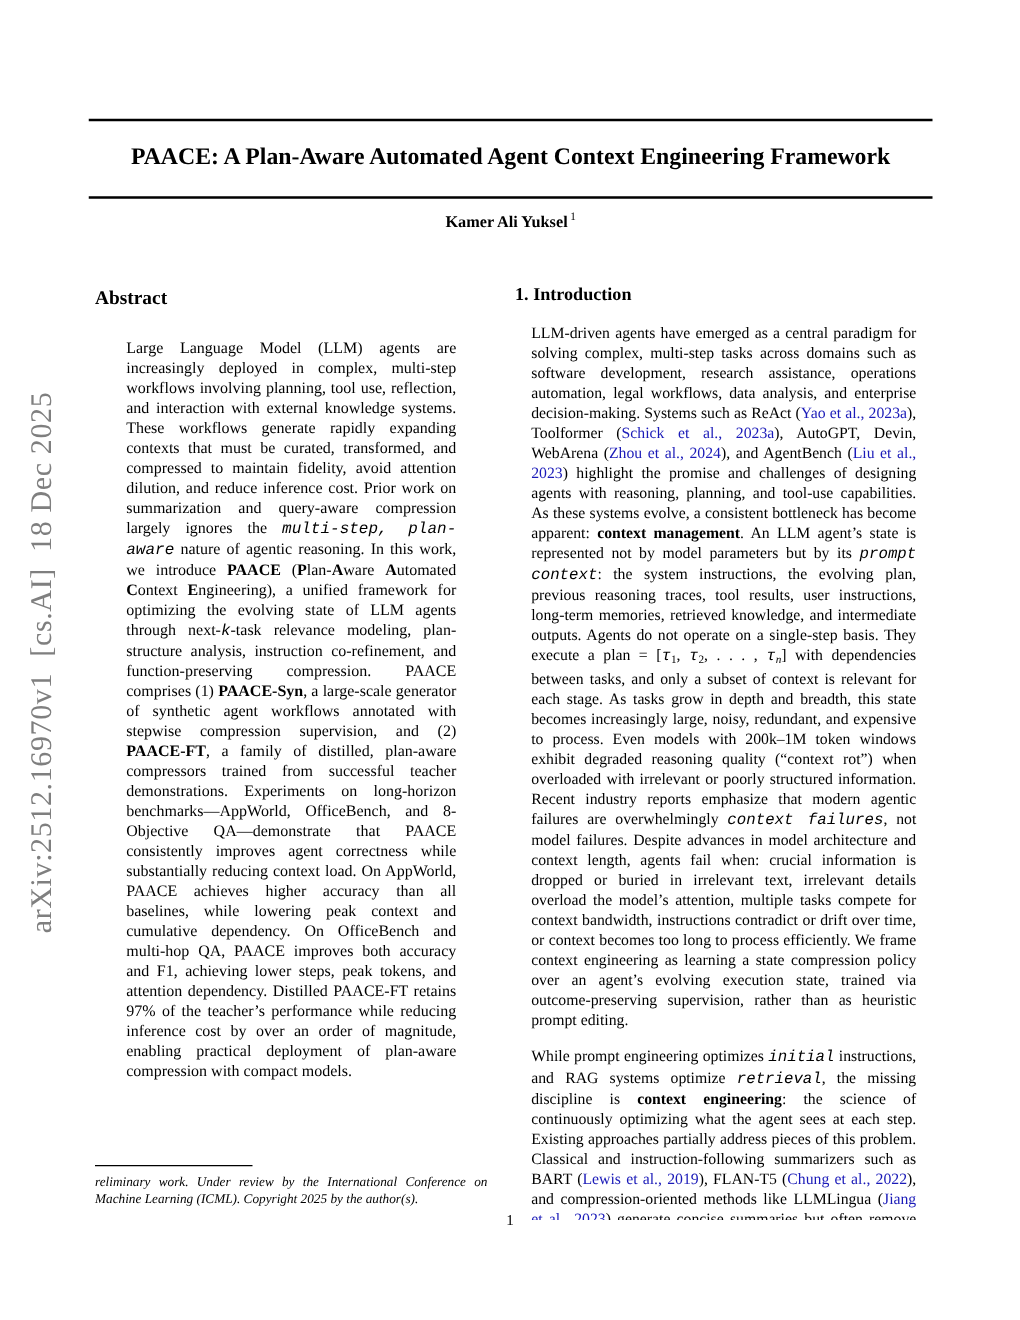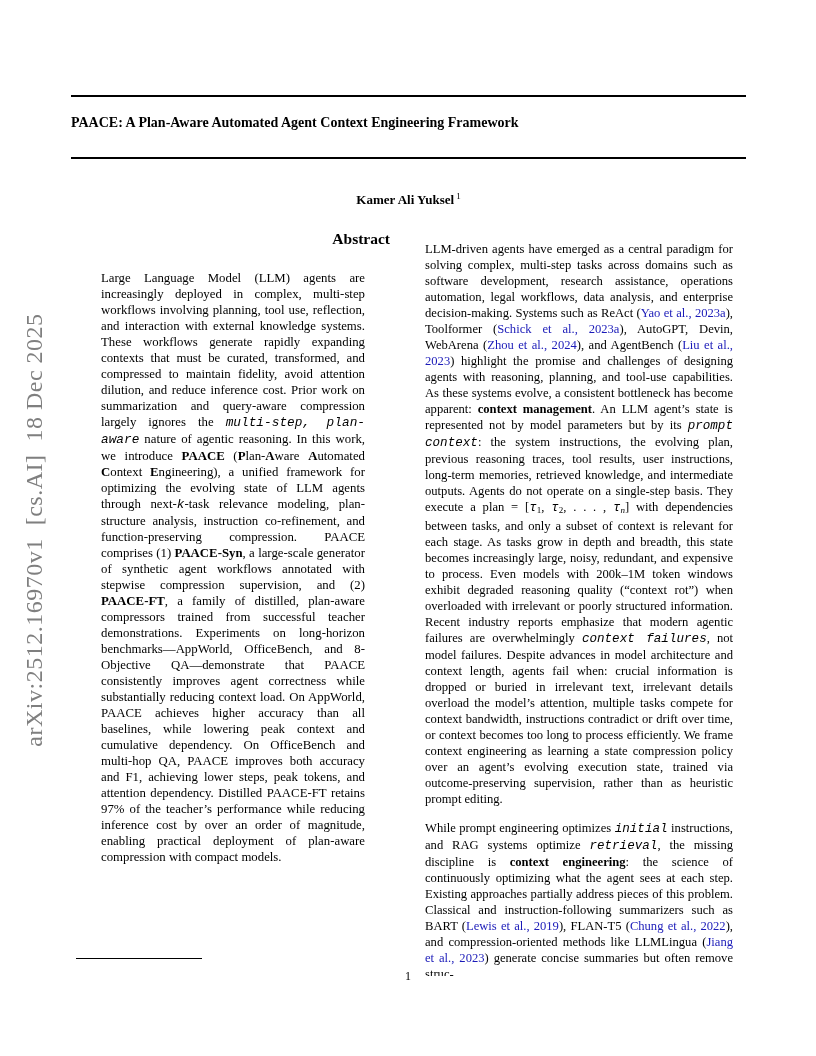--- a/index.html
+++ b/index.html
@@ -11,27 +11,27 @@
   .watermark {
     position:absolute; left:34px; top:530px;
     transform:translate(-50%,-50%) rotate(-90deg);
     font-size:24px; color:var(--wm); white-space:pre; letter-spacing:0.5px;
   }
   .rule { position:absolute; left:71px; width:675px; height:1.6px; background:#000; }
   .rule-top { top:95px; }
   .rule-bottom { top:157px; }
   .title {
     position:absolute; left:71px; width:675px; top:115px; margin:0;
-    text-align:left; font-size:14px; font-weight:700;
+    text-align:center; font-size:19px; font-weight:700;
   }
-  .author { position:absolute; left:71px; width:675px; top:191px; text-align:center; font-size:13px; font-weight:700; }
+  .author { position:absolute; left:71px; width:675px; top:168px; text-align:center; font-size:13px; font-weight:700; }
   .author sup { font-size:9px; font-weight:400; margin-left:2px; }
 
   .col-left { position:absolute; left:76px; top:230px; width:314px; height:740px; }
-  .abstract-heading { margin:0 0 22px 0; text-align:right; font-size:15.5px; font-weight:700; }
+  .abstract-heading { margin:0 0 22px 0; text-align:left; font-size:15.5px; font-weight:700; }
   .abstract-text { width:264px; margin:0 auto; text-align:justify; font-size:12.8px; line-height:16px; }
 
   .footnote-area { position:absolute; left:0; bottom:4px; width:314px; }
   .footnote-rule { width:126px; height:1px; background:#000; margin:0 0 7px 0; }
   .footnote { margin:0 0 11px 0; font-size:10.6px; line-height:12.6px; text-align:justify; text-indent:10px; }
   .footnote sup { font-size:7.5px; }
   .notice { margin:0; font-size:10.6px; line-height:13px; font-style:italic; text-align:justify; }
 
   .col-right { position:absolute; left:412px; top:228px; width:334px; height:748px; overflow:hidden; }
   .section-heading { margin:0 0 11px 0; font-size:14.5px; font-weight:700; }
@@ -58,23 +58,25 @@
   <div class="rule rule-bottom"></div>
 
   <div class="author"><span>Kamer Ali Yuksel</span><sup>1</sup></div>
 
   <div class="col-left">
     <h2 class="abstract-heading">Abstract</h2>
     <p class="abstract-text"><span>Large Language Model (LLM) agents are increasingly deployed in complex, multi-step workflows involving planning, tool use, reflection, and interaction with external knowledge systems. These workflows generate rapidly expanding contexts that must be curated, transformed, and compressed to maintain fidelity, avoid attention dilution, and reduce inference cost. Prior work on summarization and query-aware compression largely ignores the </span><span class="sg-i">multi-step, plan-aware</span><span> nature of agentic reasoning. In this work, we introduce </span><span class="sg-b">PAACE</span><span> (</span><span class="sg-b">P</span><span>lan-</span><span class="sg-b">A</span><span>ware </span><span class="sg-b">A</span><span>utomated </span><span class="sg-b">C</span><span>ontext </span><span class="sg-b">E</span><span>ngineering), a unified framework for optimizing the evolving state of LLM agents through next-</span><span class="sg-i">k</span><span>-task relevance modeling, plan-structure analysis, instruction co-refinement, and function-preserving compression. PAACE comprises (1) </span><span class="sg-b">PAACE-Syn</span><span>, a large-scale generator of synthetic agent workflows annotated with stepwise compression supervision, and (2) </span><span class="sg-b">PAACE-FT</span><span>, a family of distilled, plan-aware compressors trained from successful teacher demonstrations. Experiments on long-horizon benchmarks—AppWorld, OfficeBench, and 8-Objective QA—demonstrate that PAACE consistently improves agent correctness while substantially reducing context load. On AppWorld, PAACE achieves higher accuracy than all baselines, while lowering peak context and cumulative dependency. On OfficeBench and multi-hop QA, PAACE improves both accuracy and F1, achieving lower steps, peak tokens, and attention dependency. Distilled PAACE-FT retains 97% of the teacher’s performance while reducing inference cost by over an order of magnitude, enabling practical deployment of plan-aware compression with compact models.</span></p>
 
     <div class="footnote-area">
       <div class="footnote-rule"></div>
+      <p class="notice">reliminary work. Under review by the International Conference on Machine Learning (ICML). Copyright 2025 by the author(s).</p>
     </div>
   </div>
 
   <div class="col-right">
+    <h2 class="section-heading">1. Introduction</h2>
     <p class="body-par"><span>LLM-driven agents have emerged as a central paradigm for solving complex, multi-step tasks across domains such as software development, research assistance, operations automation, legal workflows, data analysis, and enterprise decision-making. Systems such as ReAct (</span><span class="sg-c">Yao et al., 2023a</span><span>), Toolformer (</span><span class="sg-c">Schick et al., 2023a</span><span>), AutoGPT, Devin, WebArena (</span><span class="sg-c">Zhou et al., 2024</span><span>), and AgentBench (</span><span class="sg-c">Liu et al., 2023</span><span>) highlight the promise and challenges of designing agents with reasoning, planning, and tool-use capabilities. As these systems evolve, a consistent bottleneck has become apparent: </span><span class="sg-b">context management</span><span>. An LLM agent’s state is represented not by model parameters but by its </span><span class="sg-i">prompt context</span><span>: the system instructions, the evolving plan, previous reasoning traces, tool results, user instructions, long-term memories, retrieved knowledge, and intermediate outputs. Agents do not operate on a single-step basis. They execute a plan = [</span><span class="sg-i">τ</span><span class="sg-sub">1</span><span>, </span><span class="sg-i">τ</span><span class="sg-sub">2</span><span>, . . . , </span><span class="sg-i">τ</span><span class="sg-subi">n</span><span>] with dependencies between tasks, and only a subset of context is relevant for each stage. As tasks grow in depth and breadth, this state becomes increasingly large, noisy, redundant, and expensive to process. Even models with 200k–1M token windows exhibit degraded reasoning quality (“context rot”) when overloaded with irrelevant or poorly structured information. Recent industry reports emphasize that modern agentic failures are overwhelmingly </span><span class="sg-i">context failures</span><span>, not model failures. Despite advances in model architecture and context length, agents fail when: crucial information is dropped or buried in irrelevant text, irrelevant details overload the model’s attention, multiple tasks compete for context bandwidth, instructions contradict or drift over time, or context becomes too long to process efficiently. We frame context engineering as learning a state compression policy over an agent’s evolving execution state, trained via outcome-preserving supervision, rather than as heuristic prompt editing.</span></p>
     <p class="body-par"><span>While prompt engineering optimizes </span><span class="sg-i">initial</span><span> instructions, and RAG systems optimize </span><span class="sg-i">retrieval</span><span>, the missing discipline is </span><span class="sg-b">context engineering</span><span>: the science of continuously optimizing what the agent sees at each step. Existing approaches partially address pieces of this problem. Classical and instruction-following summarizers such as BART (</span><span class="sg-c">Lewis et al., 2019</span><span>), FLAN-T5 (</span><span class="sg-c">Chung et al., 2022</span><span>), and compression-oriented methods like LLMLingua (</span><span class="sg-c">Jiang et al., 2023</span><span>) generate concise summaries but often remove struc-</span></p>
   </div>
 
   <div class="page-number">1</div>
 
 </div>
 
 </body></html>

